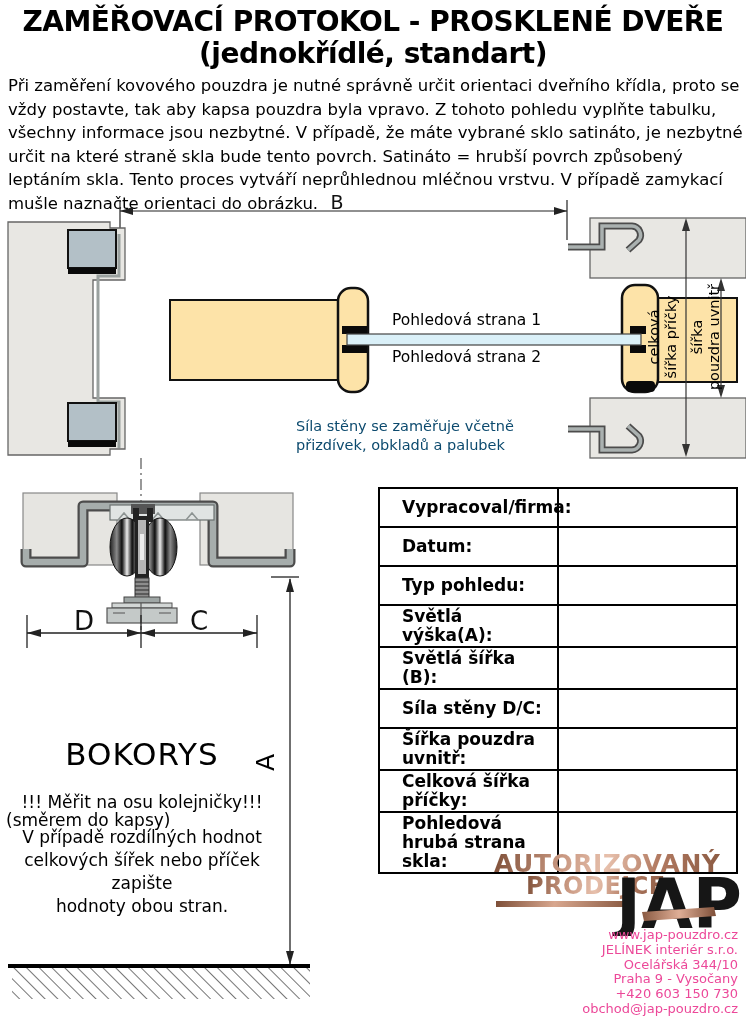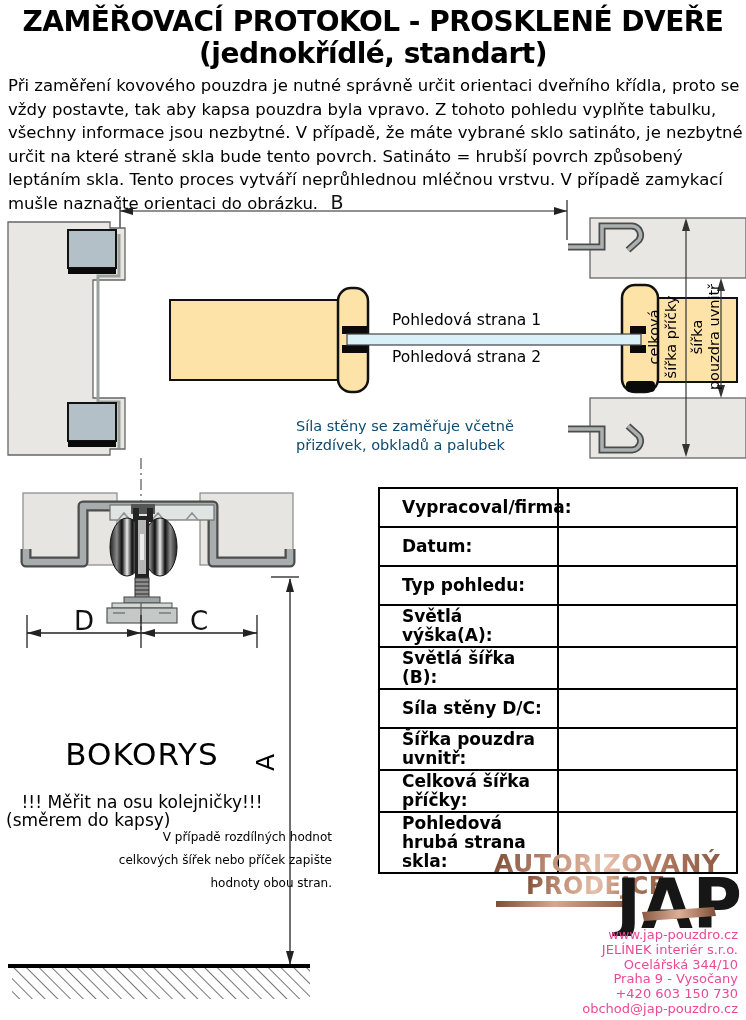--- a/index.html
+++ b/index.html
@@ -7,21 +7,21 @@
   .abs{position:absolute;}
   .title{left:0;top:6px;width:746px;text-align:center;font-weight:bold;font-size:28px;line-height:32px;letter-spacing:-0.5px;}
   .intro{left:8px;top:74px;width:736px;font-size:16.5px;line-height:23.5px;}
   .dlabel{font-size:15.5px;white-space:nowrap;}
   .rednote{left:296px;top:417px;font-size:14.5px;line-height:19px;color:#0c4a6e;white-space:nowrap;}
   .vrot{transform:rotate(-90deg);text-align:center;font-size:14.5px;line-height:17px;white-space:nowrap;}
   .alabel{transform:rotate(-90deg);font-size:25px;}
   .bok-title{left:0;top:736px;width:284px;text-align:center;font-size:31px;letter-spacing:1px;}
   .bok-sub{left:0;top:810px;width:284px;font-size:17px;padding-left:6px;}
   .bok-warn{left:0;top:792px;width:284px;text-align:center;font-size:17px;}
-  .bok-note{left:0;top:826px;width:284px;text-align:right;font-size:12px;line-height:23px;padding-left:48px;}
+  .bok-note{left:0;top:826px;width:284px;text-align:center;font-size:17px;line-height:23px;}
   table.form{position:absolute;left:378px;top:487px;width:360px;height:351px;border-collapse:collapse;table-layout:fixed;}
   table.form td{border:2px solid #000;vertical-align:middle;padding:1px 2px 1px 22px;}
   table.form td.lbl{width:153px;font-weight:bold;font-size:17px;line-height:19px;}
   table.form tr{height:39px;}
   .copper{font-weight:bold;color:#a96f52;background:linear-gradient(100deg,#7e4f38 0%,#c89780 30%,#e7c0ac 50%,#b27a61 72%,#8a5a42 100%);-webkit-background-clip:text;background-clip:text;-webkit-text-fill-color:transparent;white-space:nowrap;}
   .copperbar{left:496px;top:901px;width:130px;height:6px;background:linear-gradient(100deg,#7e4f38,#d8a78f 45%,#8a5a42);}
   .auth1{left:494px;top:849px;font-size:25px;letter-spacing:0.5px;}
   .auth2{left:506px;top:872px;font-size:24px;letter-spacing:0.5px;margin-left:20px;}
   .contact{right:8px;top:928px;width:300px;text-align:right;font-size:13px;line-height:14.8px;color:#ec4899;}
   svg{position:absolute;}

